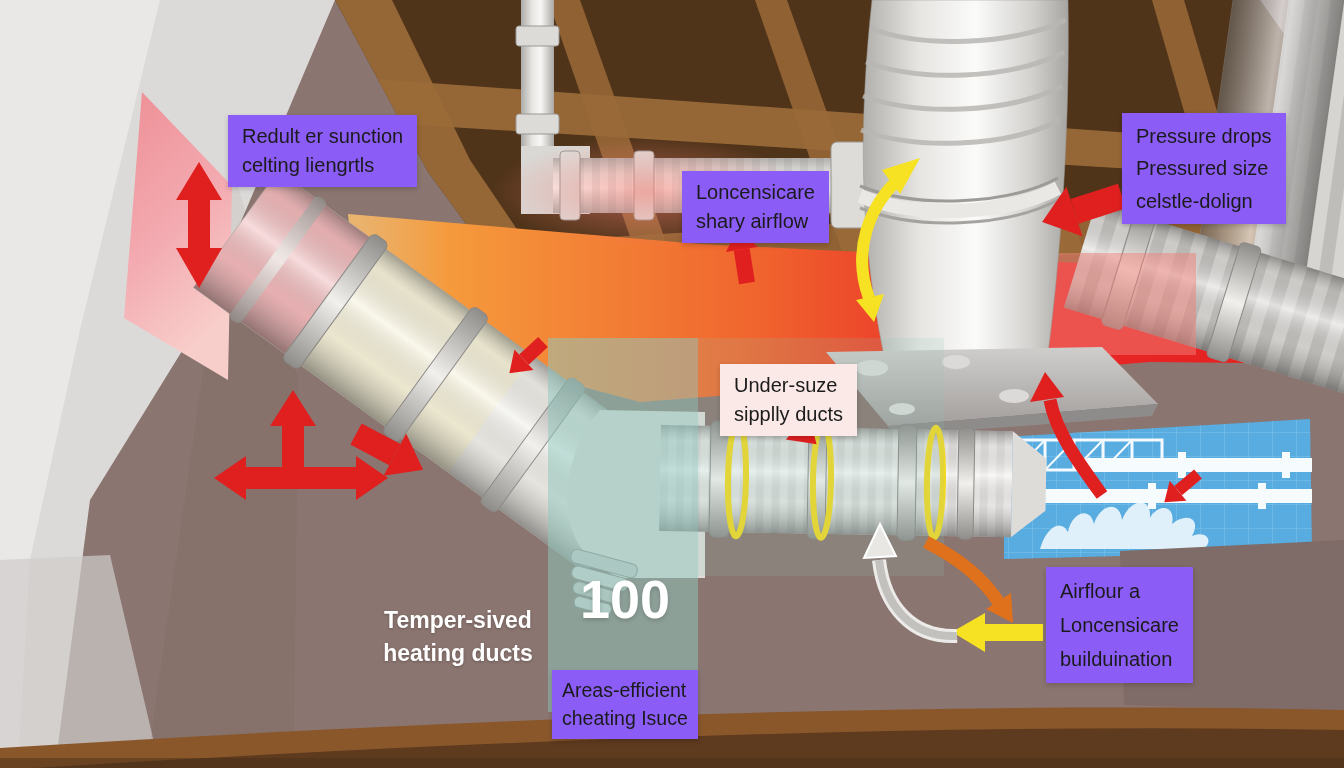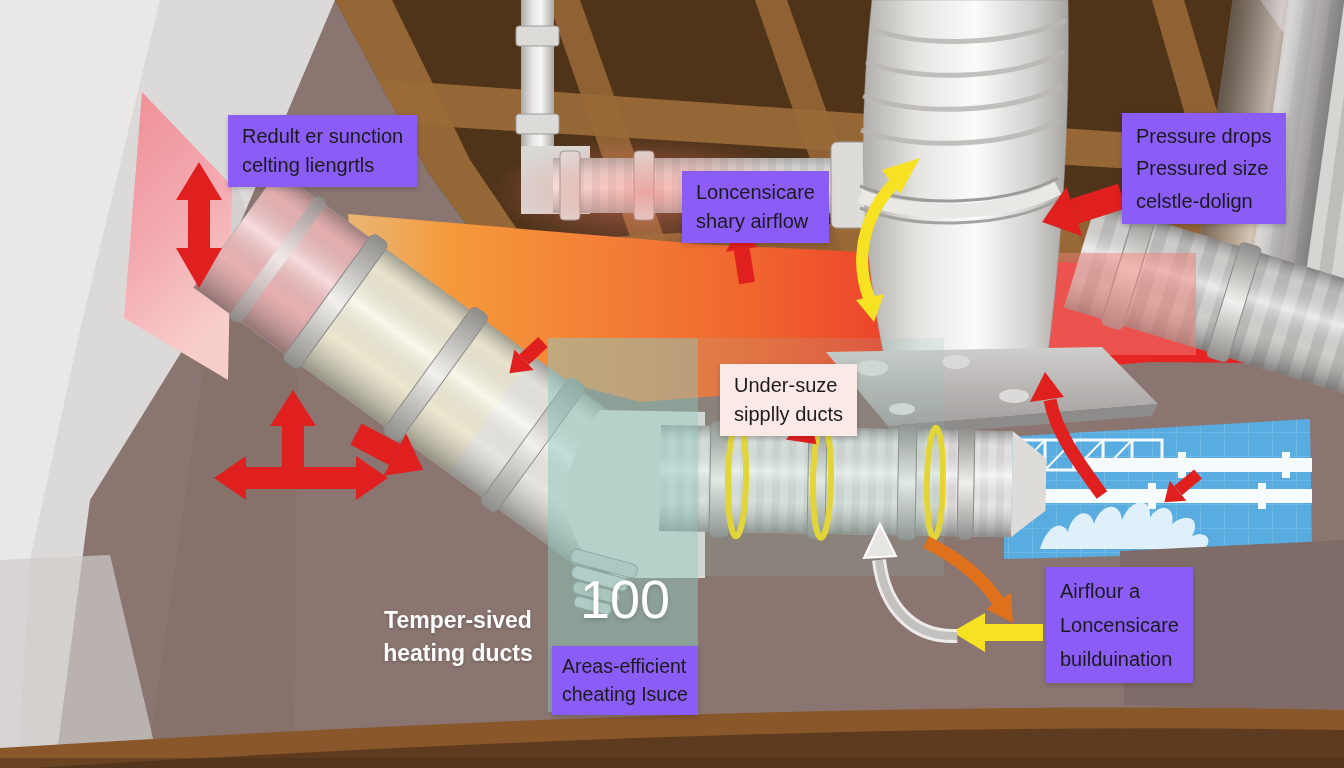--- a/index.html
+++ b/index.html
@@ -15,22 +15,22 @@
   #lbl-shared-airflow{left:670px;top:171px;margin-left:12px;}
   #lbl-pressure-drops{left:1122px;top:113px;line-height:1.62;}
   #lbl-undersized{left:676px;top:364px;background:#fbe9e7;margin-left:44px;}
   #lbl-sharp-bends{left:162px;top:508px;width:172px;background:rgba(228,222,219,.38);
        color:#fff;text-shadow:0 1px 2px rgba(0,0,0,.3);box-shadow:none;text-align:center;
        font-size:21px;padding:5px 6px;}
   #lbl-tempered{left:372px;top:600px;width:172px;background:transparent;box-shadow:none;
        color:#fff;font-weight:600;text-align:center;font-size:23px;
        text-shadow:0 1px 3px rgba(0,0,0,.25);padding:4px 0;}
   #lbl-value{left:580px;top:560px;background:transparent;box-shadow:none;color:#fff;
-       font-size:54px;font-weight:400;padding:0;text-shadow:0 2px 4px rgba(0,0,0,.18);}
-  #lbl-area-eff{left:552px;top:646px;font-size:19.5px;padding:6px 10px;}
+       font-size:54px;font-weight:700;padding:0;text-shadow:0 2px 4px rgba(0,0,0,.18);}
+  #lbl-area-eff{left:552px;top:670px;font-size:19.5px;padding:6px 10px;}
   #lbl-airflow-cond{left:1046px;top:567px;line-height:1.7;}
 </style>
 </head>
 <body>
 
 <div id="stage">
 <svg id="scene" width="1344" height="768" viewBox="0 0 1344 768">
   <defs>
     <linearGradient id="cylShade" x1="0" y1="0" x2="0" y2="1">
       <stop offset="0" stop-color="#3c3a38" stop-opacity=".45"></stop>

